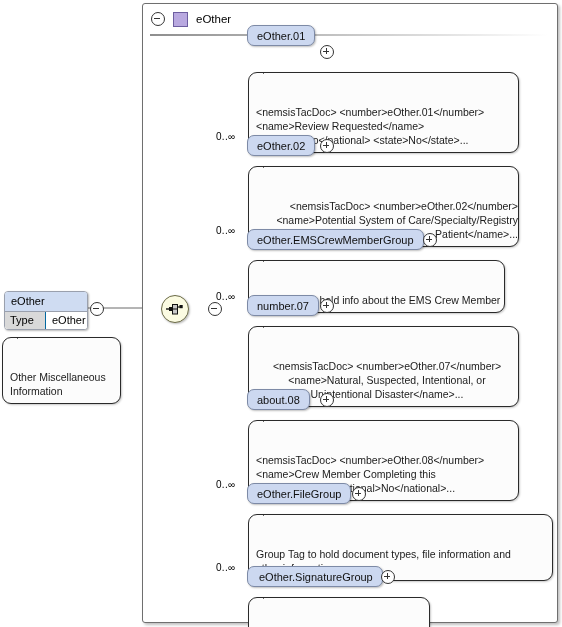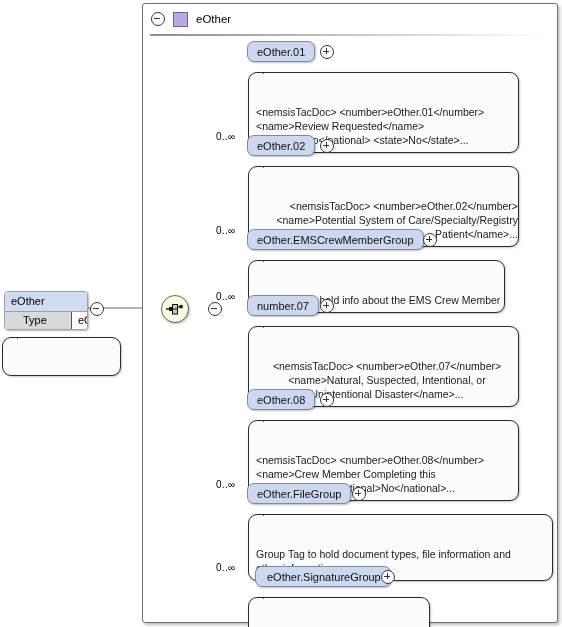--- a/index.html
+++ b/index.html
@@ -9,21 +9,21 @@
     font-size:11px;color:#000;
   }
   .abs{position:absolute;}
 
   
   #root-box{left:4px;top:291px;width:82px;border:1px solid #9aa0ad;border-radius:4px;
             box-shadow:1px 1px 2px rgba(0,0,0,.28);background:#fff;overflow:hidden;}
   #root-title{background:#cfdcf2;padding:3px 6px;font-size:11px;color:#000;
               border-bottom:1px solid #9aa0ad;line-height:13px;}
   #root-typerow{display:flex;background:#ffffff;font-size:11px;line-height:13px;}
-  #root-typekey{background:#d9d9d9;padding:2px 18px;border-right:1px solid #0369a1;min-width:30px;}
+  #root-typekey{background:#d9d9d9;padding:2px 5px;border-right:1px solid #0369a1;min-width:30px;}
   #root-typeval{background:#ffffff;padding:2px 6px;flex:1;}
 
   
   .callout{position:absolute;background:#fcfcfc;border:1px solid #2a2a2a;border-radius:9px;
            padding:4px 0 5px 7px;line-height:14px;font-size:10.5px;color:#1a1a1a;
            box-shadow:1px 1px 2px rgba(0,0,0,.22);white-space:pre-line;}
   .callout .nub{position:absolute;top:-7px;left:14px;width:14px;height:8px;overflow:hidden;}
   .callout .nub:before{content:"";position:absolute;left:0;top:7px;width:13px;height:13px;
         background:#fcfcfc;border-left:1px solid #2a2a2a;border-top:1px solid #2a2a2a;
         transform:rotate(45deg);transform-origin:0 0;}
@@ -85,20 +85,22 @@
   <div id="root-title">eOther</div>
   <div id="root-typerow">
     <div id="root-typekey">Type</div>
     <div id="root-typeval">eOther</div>
   </div>
 </div>
 <div class="abs minus-circle" style="left:90px;top:302px;"></div>
 
 <div class="callout" style="left:2px;top:337px;width:110px;">
   <span class="nub"></span>
+  <span>Other Miscellaneous
+Information</span>
 </div>
 
 
 <div class="abs" id="frame">
   <div id="frame-header">
     <span class="minus-circle"></span>
     <span id="type-swatch"></span>
     <span id="frame-title">eOther</span>
   </div>
   <div id="frame-sep"></div>
@@ -111,21 +113,21 @@
     <rect x="3" y="5" width="4" height="4" fill="#111"></rect>
     <rect x="6.5" y="2.5" width="5" height="5" fill="#c9c9c9" stroke="#111" stroke-width="1"></rect>
     <rect x="6.5" y="7" width="5" height="5" fill="#c9c9c9" stroke="#111" stroke-width="1"></rect>
     <line x1="11.5" y1="5" x2="14" y2="5" stroke="#111" stroke-width="1.2"></line>
     <rect x="13.5" y="3" width="3.2" height="3.2" fill="#111"></rect>
   </svg>
 </div>
 <div class="abs minus-circle" style="left:191px;top:302px;"></div>
 
 
-<div class="node" style="left:247px;top:41px;">
+<div class="node" style="left:247px;top:25px;">
   <span>eOther.01</span>
 </div>
 <div class="node-plus plus-circle abs" style="left:320px;top:45px;"></div>
 <div class="callout" style="left:248px;top:72px;width:262px;">
   <span class="nub"></span>
   <span>&lt;nemsisTacDoc&gt; &lt;number&gt;eOther.01&lt;/number&gt;
 &lt;name&gt;Review Requested&lt;/name&gt;
 &lt;national&gt;No&lt;/national&gt; &lt;state&gt;No&lt;/state&gt;...</span>
 </div>
 
@@ -161,21 +163,21 @@
 <div class="node-plus plus-circle abs" style="left:320px;top:299px;"></div>
 <div class="callout" style="left:248px;top:326px;width:262px;text-align:center;">
   <span class="nub"></span>
   <span>&lt;nemsisTacDoc&gt; &lt;number&gt;eOther.07&lt;/number&gt;
 &lt;name&gt;Natural, Suspected, Intentional, or
 Unintentional Disaster&lt;/name&gt;...</span>
 </div>
 
 
 <div class="node" style="left:247px;top:389px;">
-  <span>eOther.08</span>
+  <span>about.08</span>
 </div>
 <div class="node-plus plus-circle abs" style="left:320px;top:393px;"></div>
 <div class="callout" style="left:248px;top:420px;width:262px;">
   <span class="nub"></span>
   <span>&lt;nemsisTacDoc&gt; &lt;number&gt;eOther.08&lt;/number&gt;
 &lt;name&gt;Crew Member Completing this
 Report&lt;/name&gt; &lt;national&gt;No&lt;/national&gt;...</span>
 </div>
 
 
@@ -185,21 +187,21 @@
 </div>
 <div class="node-plus plus-circle abs" style="left:352px;top:487px;"></div>
 <div class="callout" style="left:248px;top:514px;width:296px;">
   <span class="nub"></span>
   <span>Group Tag to hold document types, file information and
 other information.</span>
 </div>
 
 
 <div class="occurs" style="left:216px;top:562px;">0..∞</div>
-<div class="node" style="left:255px;top:566px;padding-left:11px;">
+<div class="node" style="left:247px;top:566px;padding-left:11px;">
   <span>eOther.SignatureGroup</span>
 </div>
 <div class="node-plus plus-circle abs" style="left:381px;top:570px;"></div>
 <div class="callout" style="left:248px;top:597px;width:173px;">
   <span class="nub"></span>
   
 </div>
 
 
 

